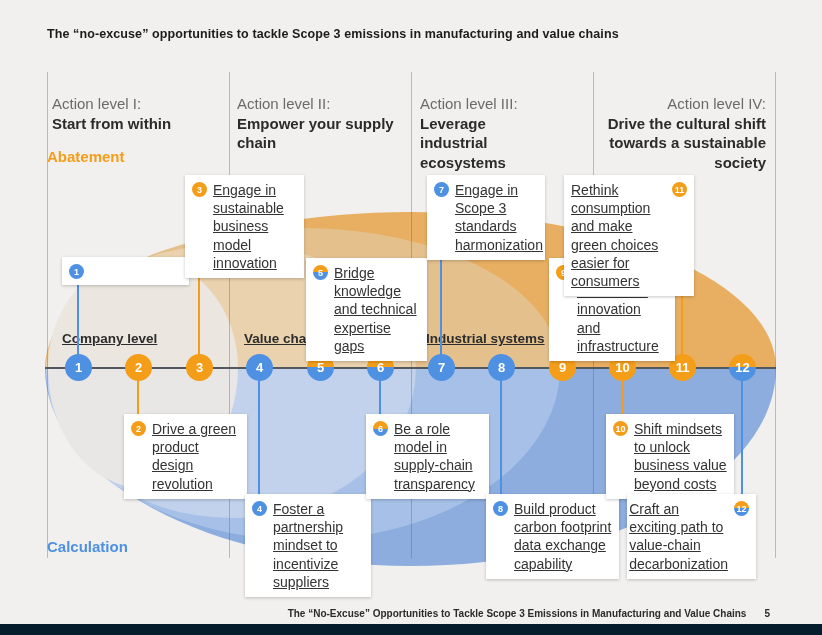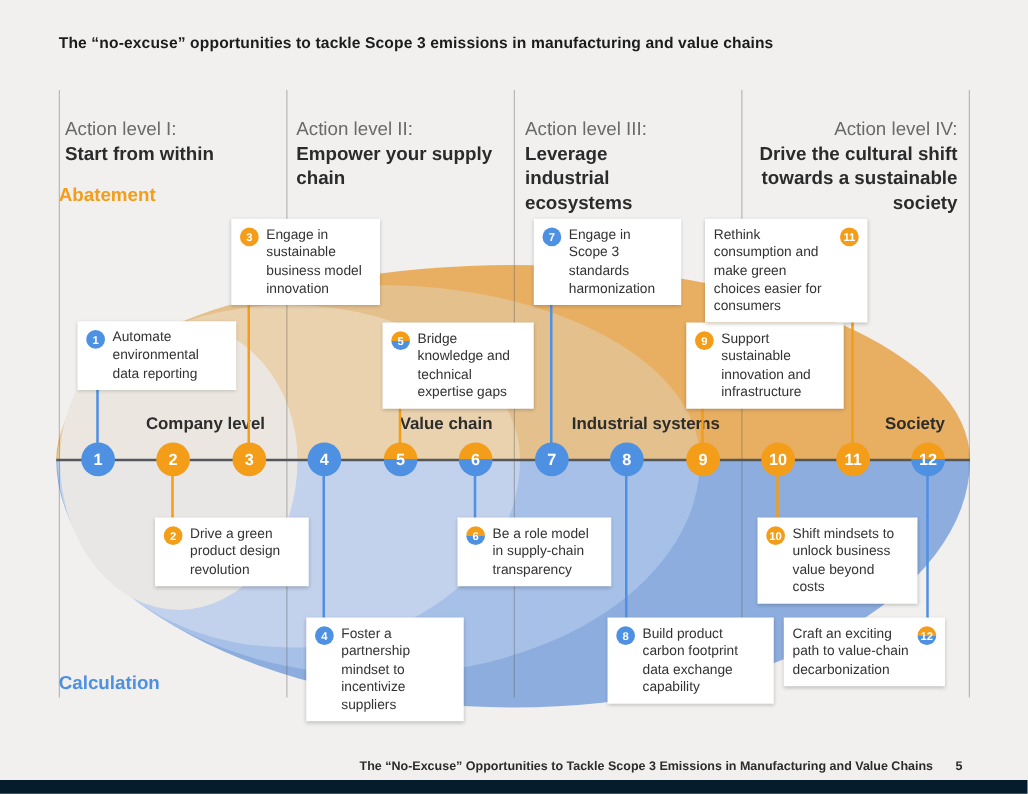--- a/index.html
+++ b/index.html
@@ -21,41 +21,41 @@
   .abatement { position:absolute; left:47px; top:148px; font-size:15px; font-weight:700; color:#f49d19; }
   .calculation { position:absolute; left:47px; top:538px; font-size:15px; font-weight:700; color:#4e90e2; }
 
   
   .eh { position:absolute; }
   .eh.top { border-radius:50% 50% 0 0 / 100% 100% 0 0; }
   .eh.bot { border-radius:0 0 50% 50% / 0 0 100% 100%; }
 
   
   .axis-line { position:absolute; left:45px; top:367px; width:731px; height:2px; background:#53585e; }
-  .seg-label { position:absolute; top:331px; width:150px; text-align:right; font-size:13.5px; font-weight:700; color:#2d2d2d; }
+  .seg-label { position:absolute; top:331px; width:150px; text-align:left; font-size:13.5px; font-weight:700; color:#2d2d2d;text-decoration:underline; }
 
   
   .conn { position:absolute; width:2px; }
   .conn.blue { background:#4e90e2; }
   .conn.orange { background:#f49d19; }
 
   
   .node { position:absolute; top:354px; width:27px; height:27px; border-radius:50%;
           color:#fff; font-size:13px; font-weight:700; display:flex; align-items:center; justify-content:center; }
   .c-blue { background:#4e90e2; }
   .c-orange { background:#f49d19; }
   .c-split { background:linear-gradient(to bottom,#f49d19 0%,#f49d19 50%,#4e90e2 50%,#4e90e2 100%); }
 
   
   .callout { position:absolute; background:#fff; box-shadow:0 1px 3px rgba(0,0,0,.22);
              padding:6px 7px; display:flex; gap:6px; align-items:flex-start; }
   .callout.badge-right { flex-direction:row-reverse; }
   .callout .badge { width:15px; height:15px; border-radius:50%; flex-shrink:0; margin-top:1px;
                     color:#fff; font-size:9px; font-weight:700; display:flex; align-items:center; justify-content:center; }
-  .callout .txt { font-size:11px; line-height:1.3; color:#333; }
+  .callout .txt { font-size:14px; line-height:1.3; color:#333;text-decoration:underline; }
 
   
   .footer { position:absolute; right:52px; top:608px; display:flex; gap:18px; align-items:baseline; }
   .footer .ftxt { font-size:10px; font-weight:700; color:#2b2b2b; }
   .footer .fpage { font-size:10px; font-weight:700; color:#2b2b2b; }
   .bottom-bar { position:absolute; left:0; top:624px; width:822px; height:11px; background:#051c2c; }
 </style>
 </head>
 <body>
 
@@ -126,21 +126,20 @@
   <div class="node c-split" style="left:367px;">6</div>
   <div class="node c-blue" style="left:428px;">7</div>
   <div class="node c-blue" style="left:488px;">8</div>
   <div class="node c-orange" style="left:549px;">9</div>
   <div class="node c-orange" style="left:609px;">10</div>
   <div class="node c-orange" style="left:669px;">11</div>
   <div class="node c-split" style="left:729px;">12</div>
 
   <div class="callout" style="left:62px;top:257px;width:127px;">
     <span class="badge c-blue">1</span>
-    <span class="txt">Automate environmental data reporting</span>
   </div>
   <div class="callout" style="left:124px;top:414px;width:123px;">
     <span class="badge c-orange">2</span>
     <span class="txt">Drive a green product design revolution</span>
   </div>
   <div class="callout" style="left:185px;top:175px;width:119px;">
     <span class="badge c-orange">3</span>
     <span class="txt">Engage in sustainable business model innovation</span>
   </div>
   <div class="callout" style="left:245px;top:494px;width:126px;">

